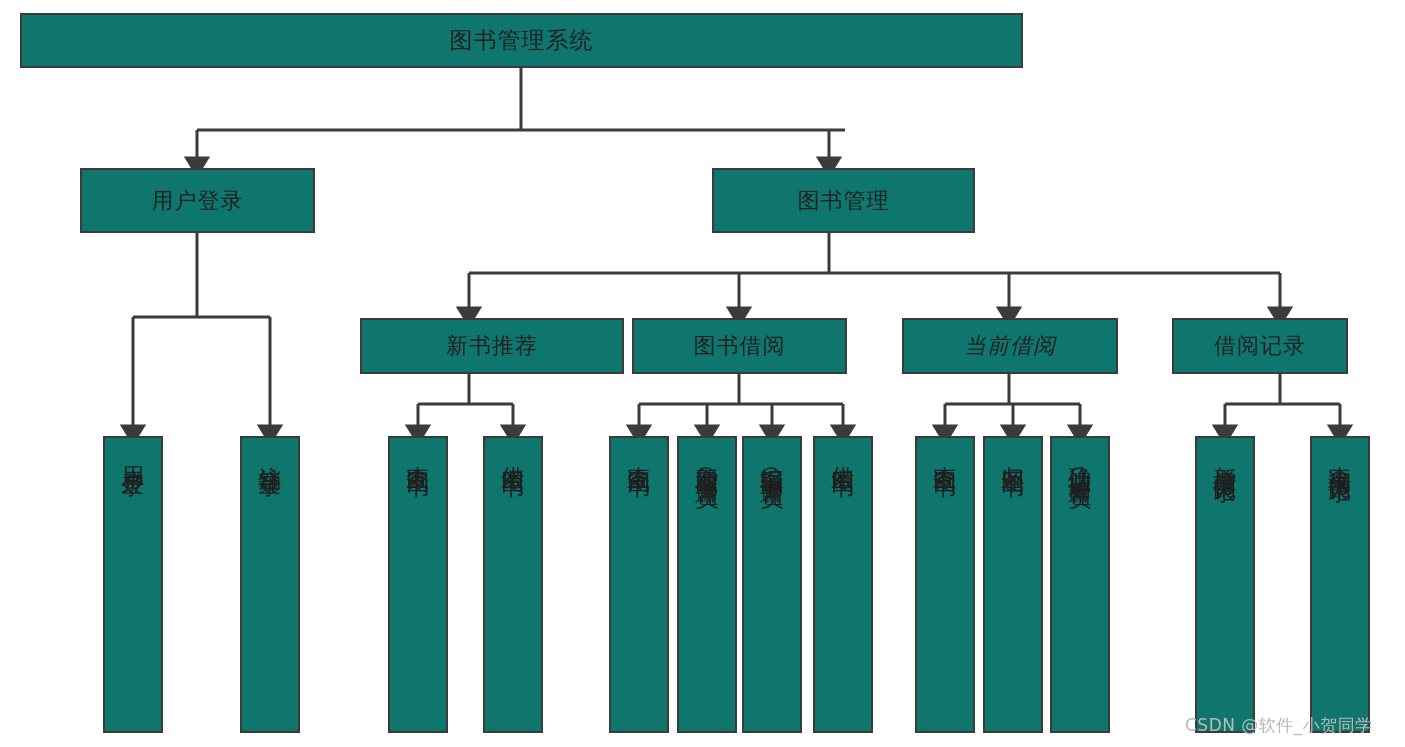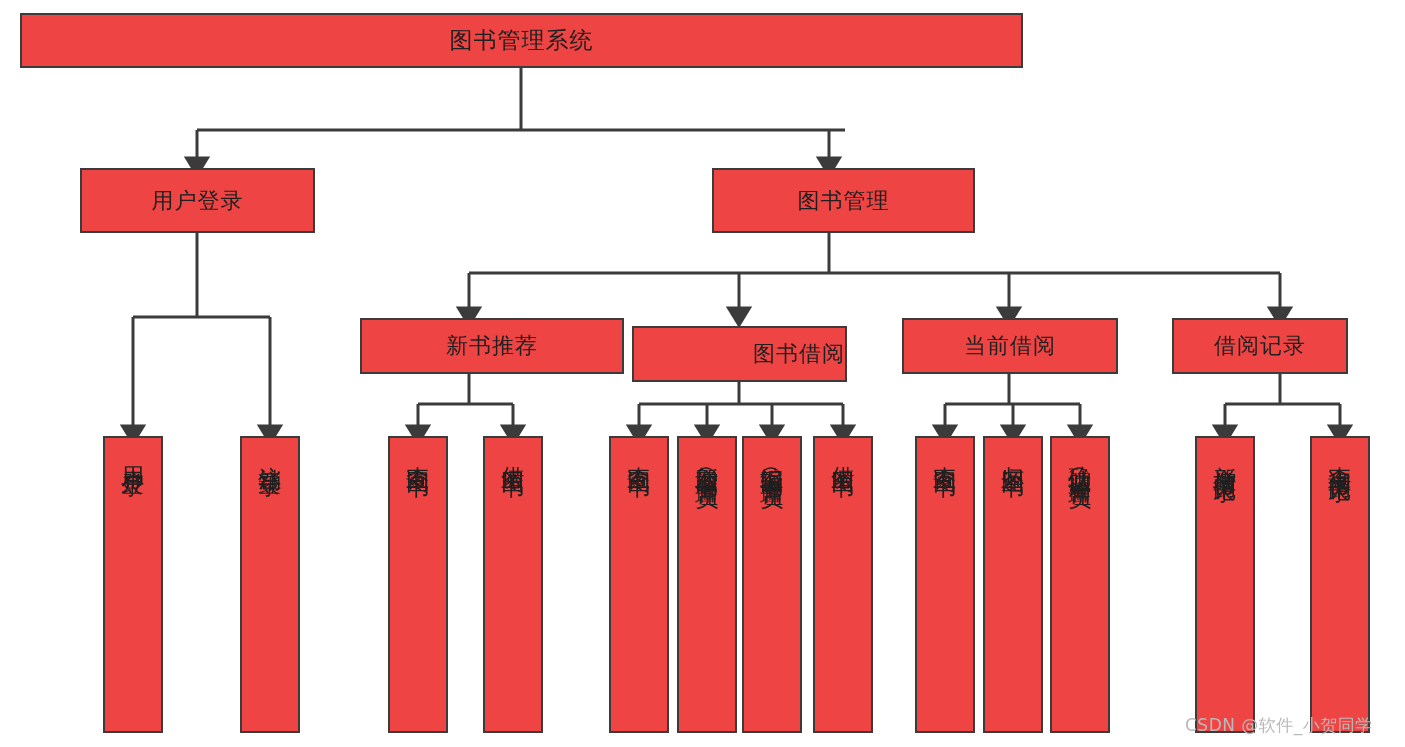--- a/index.html
+++ b/index.html
@@ -23,21 +23,21 @@
     position: absolute;
     left: 0;
     top: 0;
     width: 1405px;
     height: 747px;
     pointer-events: none;
   }
   .node {
     position: absolute;
     box-sizing: border-box;
-    background: #ef4444;
+    background: #0f766e;
     border: 2.5px solid #3b3b3b;
     display: flex;
     align-items: center;
     justify-content: center;
     color: #1f1f1f;
     overflow: hidden;
   }
   .node.h {
     
     font-size: 22px;
@@ -141,25 +141,25 @@
   </div>
 
   <div class="node h" style="left:712px; top:168px; width:263px; height:65px;">
     <span class="htext">图书管理</span>
   </div>
 
   <div class="node h" style="left:360px; top:318px; width:264px; height:56px;">
     <span class="htext">新书推荐</span>
   </div>
 
-  <div class="node h" style="left:632px; top:326px; width:215px; height:56px;justify-content:flex-end;">
+  <div class="node h" style="left:632px; top:318px; width:215px; height:56px;">
     <span class="htext">图书借阅</span>
   </div>
 
-  <div class="node h" style="left:902px; top:318px; width:216px; height:56px;">
+  <div class="node h" style="left:902px; top:318px; width:216px; height:56px;font-style:italic;">
     <span class="htext">当前借阅</span>
   </div>
 
   <div class="node h" style="left:1172px; top:318px; width:176px; height:56px;">
     <span class="htext">借阅记录</span>
   </div>
 
   <div class="node v" style="left:103px; top:436px; width:60px; height:297px;">
     <span class="vtext">用户登录</span>
   </div>

